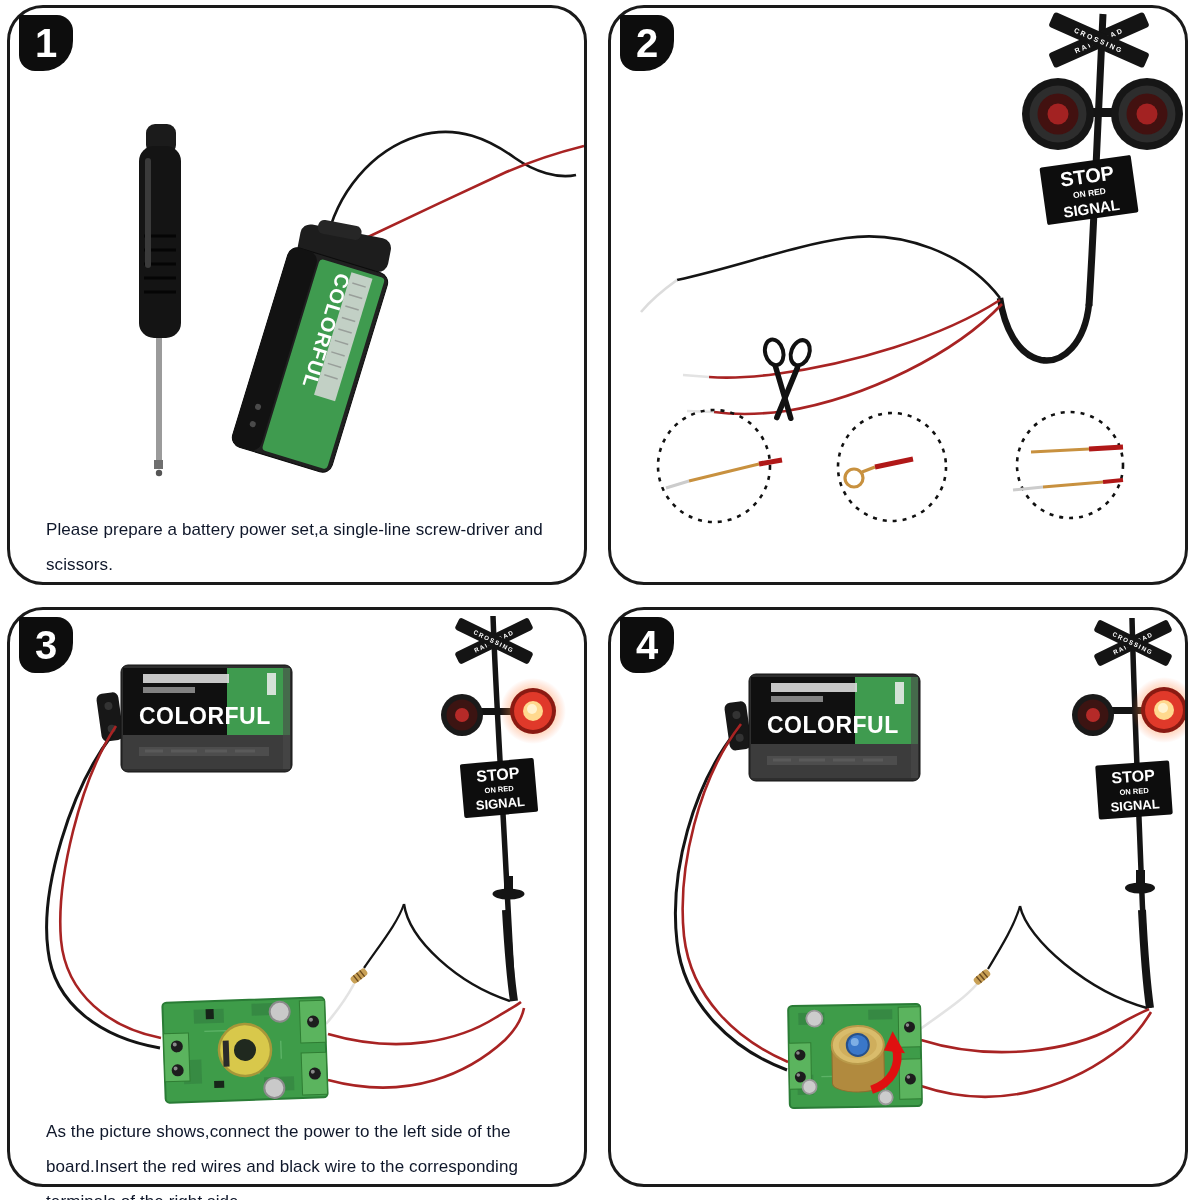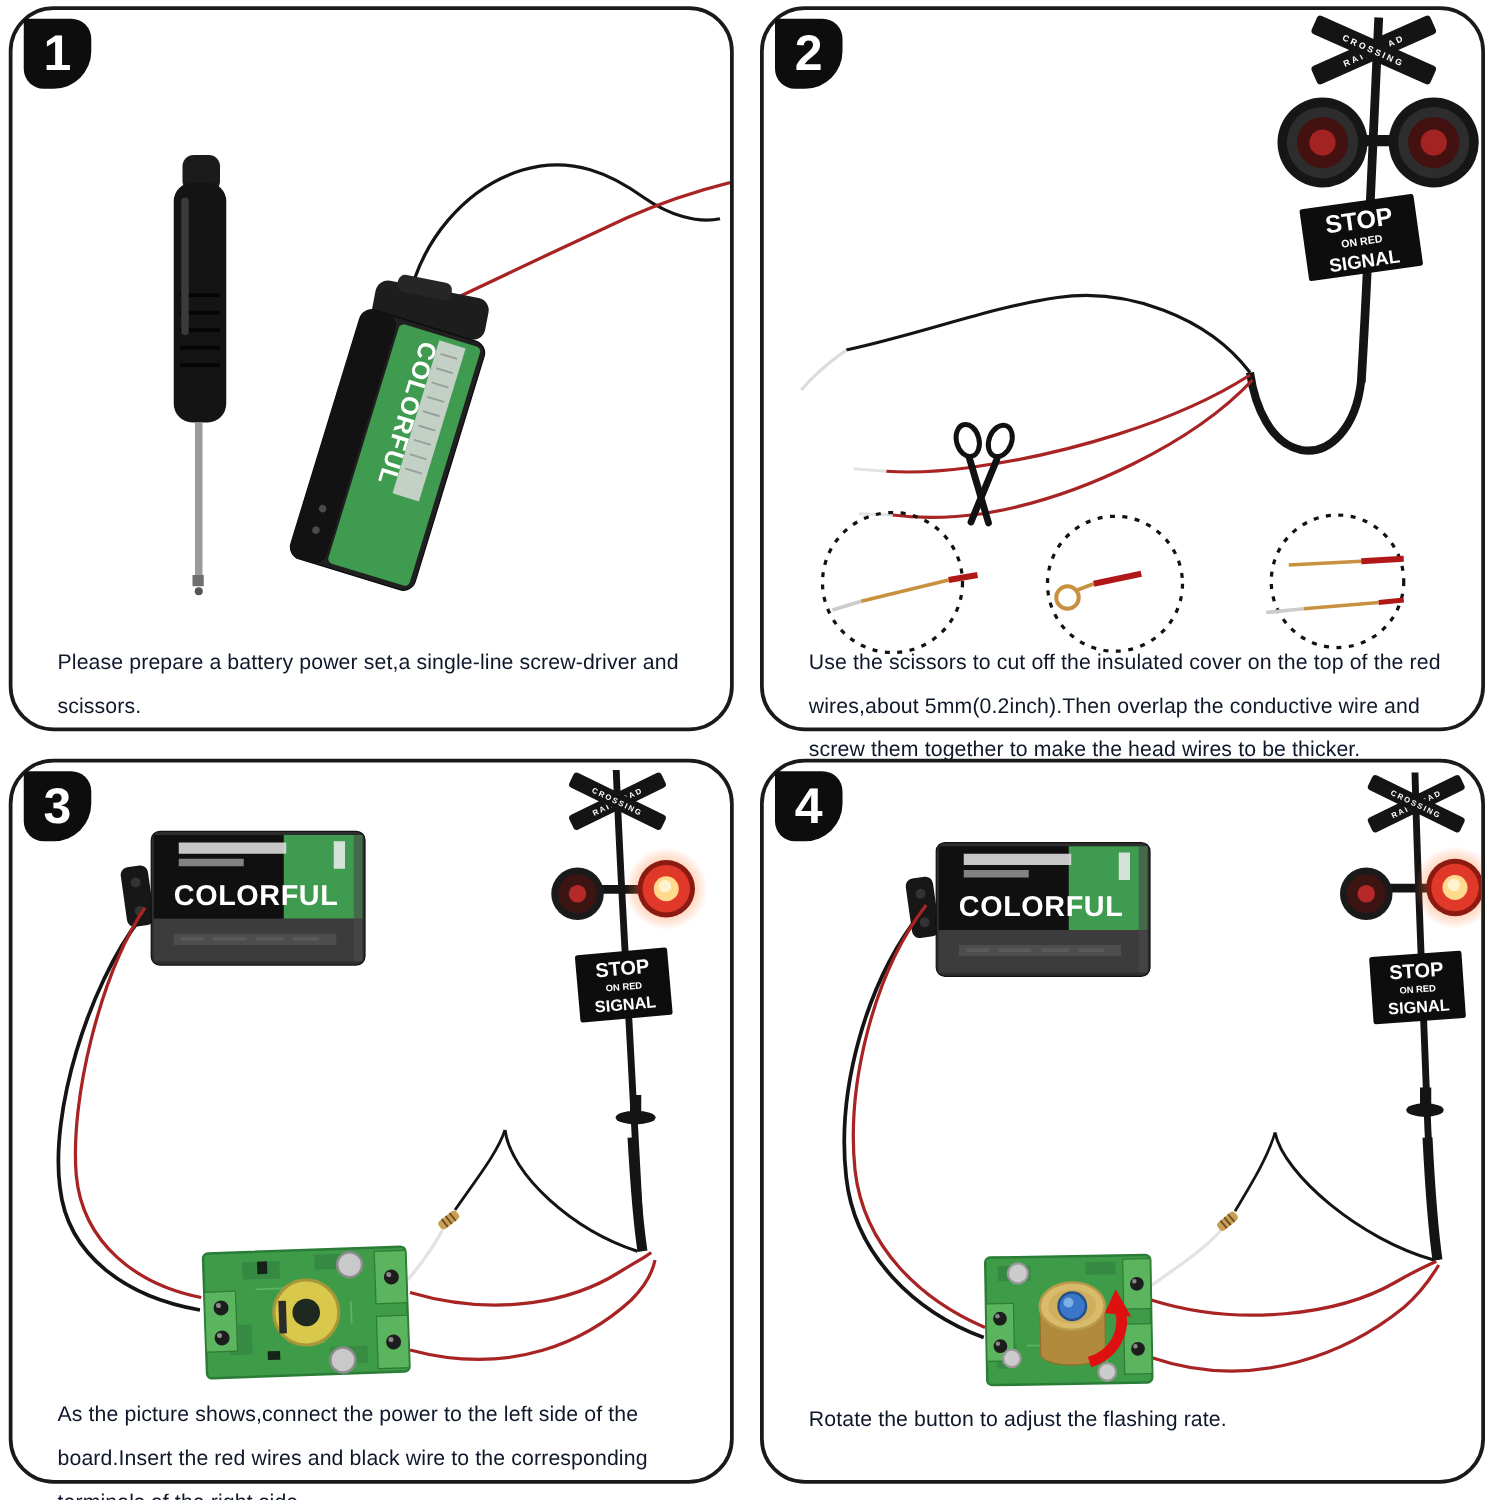--- a/index.html
+++ b/index.html
@@ -129,21 +129,20 @@
         <path d="M264 459 L302 451" stroke="#b01818" stroke-width="5"></path>
 
         <path d="M420 444 L478 441" stroke="#c8913f" stroke-width="3"></path>
         <path d="M478 441 L512 439" stroke="#b01818" stroke-width="5"></path>
         <path d="M402 482 L432 479" stroke="#cccccc" stroke-width="3"></path>
         <path d="M432 479 L492 474" stroke="#c8913f" stroke-width="3"></path>
         <path d="M492 474 L512 472" stroke="#b01818" stroke-width="4.2"></path>
       </g>
     </svg>
     <div class="badge">2</div>
-    <p class="caption">Use the scissors to cut off the insulated cover on the top of the red wires,about 5mm(0.2inch).Then overlap the conductive wire and screw them together to make the head wires to be thicker.</p>
   </div>
 
   <div class="panel" id="panel3">
     <svg class="art" viewBox="0 0 574 574">
       <defs>
         <radialGradient id="glow3">
           <stop offset="0" stop-color="#fff3b0" stop-opacity="0.95"></stop>
           <stop offset="0.45" stop-color="#ff9a40" stop-opacity="0.55"></stop>
           <stop offset="1" stop-color="#ff6a30" stop-opacity="0"></stop>
         </radialGradient>
@@ -357,16 +356,15 @@
           <circle cx="3" cy="-11" r="11" fill="#3a77c9" stroke="#26508a" stroke-width="2"></circle>
           <circle cx="0" cy="-14" r="4" fill="#85b4e8" opacity="0.9"></circle>
         </g>
         <g>
           <path d="M16 34 C36 28 46 10 41 -8" stroke="#e01010" stroke-width="8.5" fill="none"></path>
           <polygon points="38,-24 29,-5 50,-2" fill="#e01010"></polygon>
         </g>
       </g>
     </svg>
     <div class="badge">4</div>
-    <p class="caption">Rotate the button to adjust the flashing rate.</p>
   </div>
 
 </div>
 
 </body></html>

